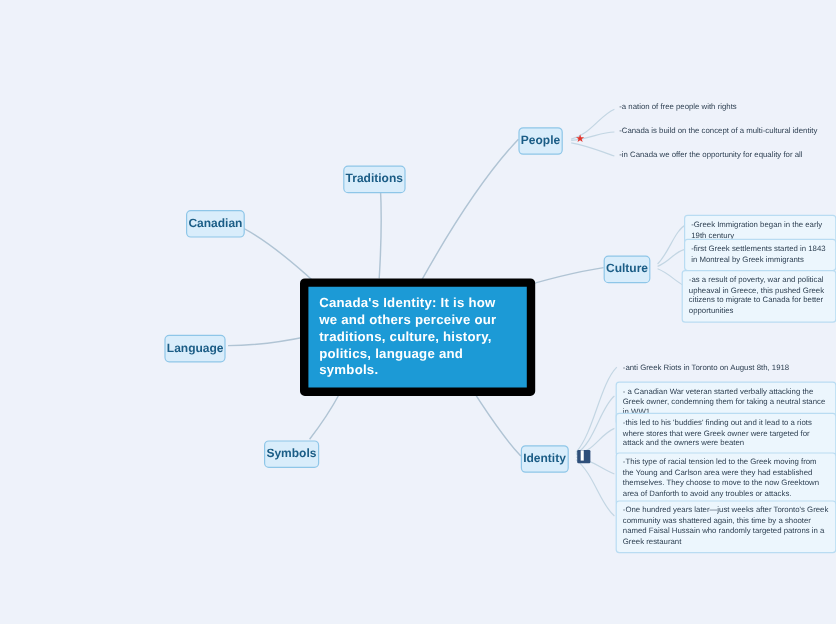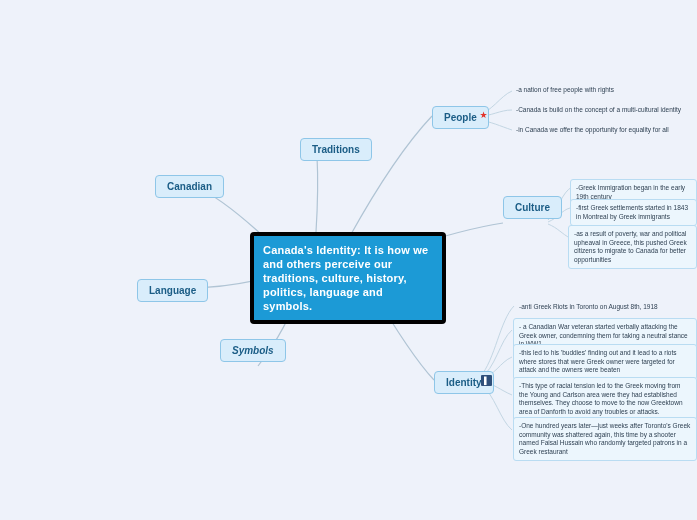--- a/index.html
+++ b/index.html
@@ -28,37 +28,37 @@
     pointer-events: none;
   }
   .node {
     position: absolute;
     box-sizing: border-box;
   }
   
   .central {
     background: #1c9ad6;
     color: #ffffff;
-    border: 4px solid #000000;
+    border: 7px solid #000000;
     border-radius: 4px;
     font-weight: bold;
     font-size: 11px;
     line-height: 14px;
     padding: 7px 9px;
     letter-spacing: 0.2px;
   }
   
   .branch {
     background: #d9edfb;
     border: 1px solid #8ec6e8;
     border-radius: 4px;
     color: #1b5d86;
     font-size: 10px;
     font-weight: bold;
-    padding: 5px 11px;
+    padding: 5px 1px;
     text-align: center;
     white-space: nowrap;
   }
   
   .leaf {
     background: #ecf6fd;
     border: 1px solid #b9dcf2;
     border-radius: 3px;
     color: #2c3e50;
     font-size: 6.5px;
@@ -125,37 +125,37 @@
     <span>Canada's Identity:  It is how we and others perceive our traditions, culture, history, politics, language and symbols.</span>
   </div>
 
   <div class="node branch" style="left:432px; top:106px;">
     <span>People</span>
   </div>
   <div class="icon-marker icon-star" style="left:478px; top:110px;">
     <span>★</span>
   </div>
 
-  <div class="node branch" style="left:286px; top:138px;margin-left:14px;">
+  <div class="node branch" style="left:286px; top:138px;">
     <span>Traditions</span>
   </div>
 
   <div class="node branch" style="left:155px; top:175px;">
     <span>Canadian</span>
   </div>
 
-  <div class="node branch" style="left:503px; top:196px;">
+  <div class="node branch" style="left:503px; top:213px;">
     <span>Culture</span>
   </div>
 
   <div class="node branch" style="left:137px; top:279px;">
     <span>Language</span>
   </div>
 
-  <div class="node branch" style="left:220px; top:339px;font-style:italic;">
+  <div class="node branch" style="left:220px; top:367px;">
     <span>Symbols</span>
   </div>
 
   <div class="node branch" style="left:434px; top:371px;">
     <span>Identity</span>
   </div>
   <div class="icon-marker icon-flag" style="left:481px; top:375px;">
     <span>▌</span>
   </div>
 

